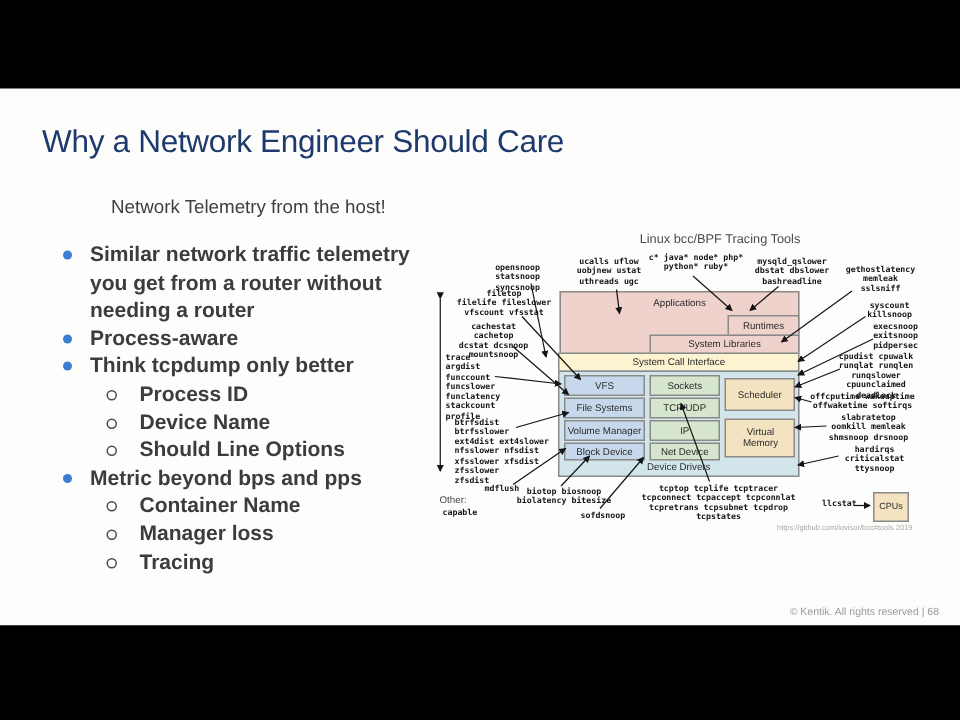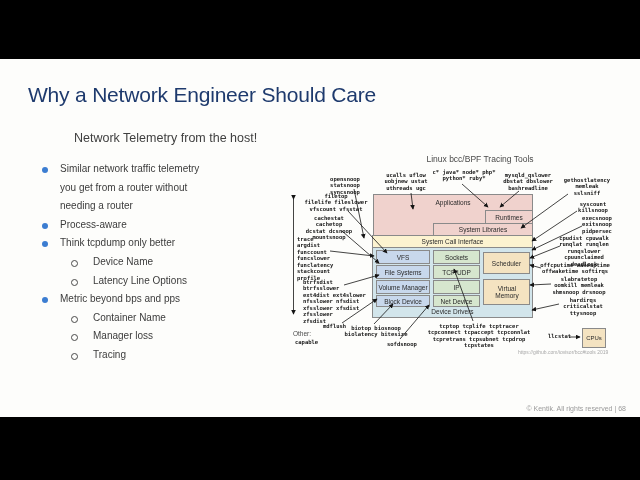--- a/index.html
+++ b/index.html
@@ -15,21 +15,21 @@
   }
   #slide-title{
     position:absolute;left:28px;top:24px;width:420px;
     font-size:21px;font-weight:normal;color:#1e3a6d;letter-spacing:-0.2px;
   }
   #slide-subtitle{
     position:absolute;left:28px;top:72px;width:300px;
     font-size:12.5px;color:#3f3f3f;margin-left:46px;
   }
   #bullet-list{position:absolute;left:0;top:101px;width:300px;}
-  .li{position:relative;font-size:10px;color:#3c3c3c;line-height:18.6px;white-space:pre-line;}
+  .li{position:relative;font-size:14px;color:#3c3c3c;line-height:18.6px;white-space:pre-line;font-weight:bold;}
   .li.l1{padding-left:60px;}
   .li.l2{padding-left:93px;}
   .dot{
     position:absolute;left:42px;top:7px;width:6px;height:6px;border-radius:50%;
     background:#3c7dd1;
   }
   .ring{
     position:absolute;left:71px;top:7px;width:5px;height:5px;border-radius:50%;
     border:1px solid #4a4a4a;background:transparent;
   }
@@ -71,22 +71,23 @@
 
   <div id="slide-title">Why a Network Engineer Should Care</div>
   <div id="slide-subtitle">Network Telemetry from the host!</div>
 
   <div id="bullet-list">
     <div class="li l1"><span class="dot"></span><span>Similar network traffic telemetry
 you get from a router without
 needing a router</span></div>
     <div class="li l1"><span class="dot"></span><span>Process-aware</span></div>
     <div class="li l1"><span class="dot"></span><span>Think tcpdump only better</span></div>
+    <div class="li l2"><span class="ring"></span><span>Process ID</span></div>
     <div class="li l2"><span class="ring"></span><span>Device Name</span></div>
-    <div class="li l2"><span class="ring"></span><span>Latency Line Options</span></div>
+    <div class="li l2"><span class="ring"></span><span>Should Line Options</span></div>
     <div class="li l1"><span class="dot"></span><span>Metric beyond bps and pps</span></div>
     <div class="li l2"><span class="ring"></span><span>Container Name</span></div>
     <div class="li l2"><span class="ring"></span><span>Manager loss</span></div>
     <div class="li l2"><span class="ring"></span><span>Tracing</span></div>
   </div>
 
   <div id="diagram">
     <div id="diagram-title">Linux bcc/BPF Tracing Tools</div>
 
     <div class="box pink" style="left:83px;top:41px;width:160px;height:42px;">

